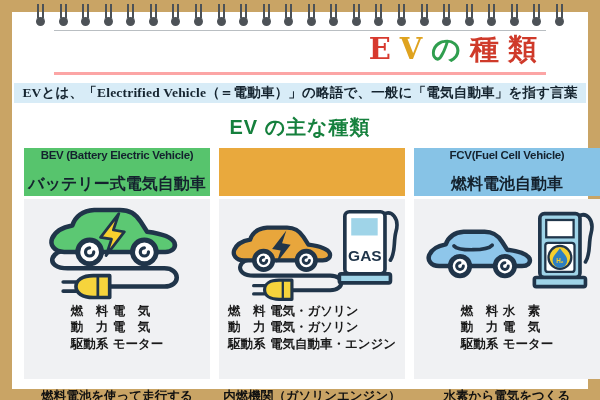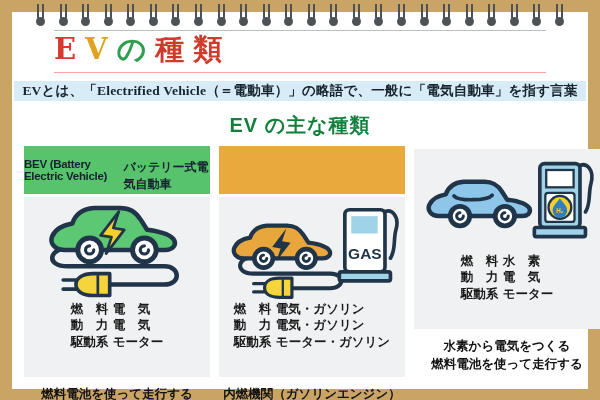--- a/index.html
+++ b/index.html
@@ -23,22 +23,22 @@
   .pin::before {
     content:""; position:absolute; top:0; left:1px; width:3px; height:14px;
     border-left:2px solid #4d5257; border-right:2px solid #4d5257;
   }
   .pin::after {
     content:""; position:absolute; top:13px; left:0; width:9px; height:9px;
     border-radius:50%; background:#4d5257;
   }
   
   .title-block {
-    margin:18px 42px 0 42px; text-align:left;
-    border-top:1px solid #b9bec2; border-bottom:1px solid #fca5a5;
+    margin:18px 42px 0 42px; text-align:right;
+    border-top:1px solid #b9bec2; border-bottom:3px solid #fca5a5;
     padding:3px 0 6px 0;
   }
   .title-block span {
     font-family:"DejaVu Serif","Liberation Serif",serif;
     font-weight:bold; font-size:29px; letter-spacing:9px; line-height:1.1;
   }
   .t0 { color:#d7392e; } .t1 { color:#dfa31f; } .t2 { color:#2f9e4e; }
   .t3 { color:#cf3a2a; } .t4 { color:#cf3a2a; }
   
   .banner { text-align:center; margin-top:8px;font-family:Liberation Serif, serif; }
@@ -49,25 +49,25 @@
   }
   
   .section-title {
     text-align:center; font-size:20px; font-weight:bold; color:#15803d;
     margin-top:12px; letter-spacing:1px;
   }
   
   .cards { display:flex; gap:9px; padding:0 12px; margin-top:7px; }
   .card { width:186px; }
   .card-header {
-    height:48px; display:flex; 
+    height:48px; display:flex; flex-direction:column;
     align-items:center; justify-content:center; color:#14222e;
   }
   .card-header .en { font-size:11.5px; font-weight:bold; letter-spacing:-0.3px; }
-  .card-header .jp { font-size:12px; font-weight:bold; margin-top:13px; }
+  .card-header .jp { font-size:16px; font-weight:bold; margin-top:13px; }
   .hdr-bev { background:#57c46d; }
   .hdr-hv  { background:#e9a93d; }
   .hdr-fcv { background:#87c3e6; }
   .card-body { background:#f0f1f3; margin-top:3px; height:180px; }
   .card-body svg { display:block; margin:0 auto; }
   .specs {
     display:grid; grid-template-columns:42px auto; 
     width:fit-content; margin:0 auto; font-size:12.5px; font-weight:bold;
     color:#1a1a1a; line-height:1.32;
   }
@@ -192,28 +192,32 @@
             <text x="152" y="68" text-anchor="middle" font-size="17" font-weight="bold" fill="#20354a">GAS</text>
             <rect x="124" y="82" width="56" height="10" rx="2" fill="#9fd4e8" stroke="#20354a" stroke-width="4"></rect>
           </g>
         </svg>
         <div class="specs">
           <div class="lab">燃　料</div>
           <div>電気・ガソリン</div>
           <div class="lab">動　力</div>
           <div>電気・ガソリン</div>
           <div class="lab">駆動系</div>
-          <div>モーター・ガソリン</div>
+          <div>電気自動車・エンジン</div>
         </div>
       </div>
       <div class="card-desc">内燃機関（ガソリンエンジン）と
 電気モーターを組み合わせて走行する</div>
     </div>
 
     <div class="card">
+      <div class="card-header hdr-fcv">
+        <div class="en">FCV(Fuel Cell Vehicle)</div>
+        <div class="jp">燃料電池自動車</div>
+      </div>
       <div class="card-body">
         <svg width="186" height="104" viewBox="0 0 188 114">
 
           <g transform="translate(-10,26) scale(0.82)">
             <path d="M36,58 C25,58 20,50 23,43 C26,36 34,31 45,29 C48,20 56,13 69,12 L97,12 C108,12 114,16 120,25 L127,36 C143,38 154,42 157,48 C159,54 154,58 147,58 Z" fill="#8ec6ea" stroke="#20354a" stroke-width="6" stroke-linejoin="round"></path>
             <path d="M56,31 C62,38 100,38 107,30" fill="none" stroke="#20354a" stroke-width="5" stroke-linecap="round"></path>
             <circle cx="64" cy="58" r="13" fill="#fff" stroke="#20354a" stroke-width="6.5"></circle>
             <path d="M68.5,58 A4.5,4.5 0 1 1 64,53.5" fill="none" stroke="#20354a" stroke-width="4" stroke-linecap="round"></path>
             <circle cx="124" cy="58" r="13" fill="#fff" stroke="#20354a" stroke-width="6.5"></circle>
             <path d="M128.5,58 A4.5,4.5 0 1 1 124,53.5" fill="none" stroke="#20354a" stroke-width="4" stroke-linecap="round"></path>

